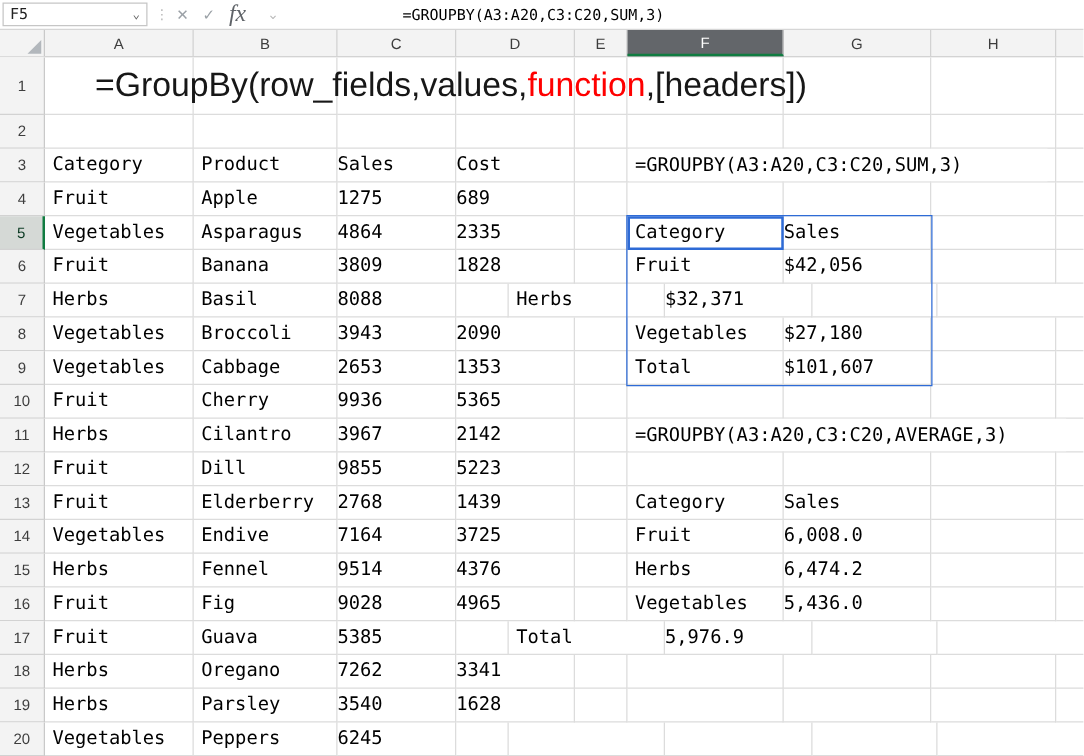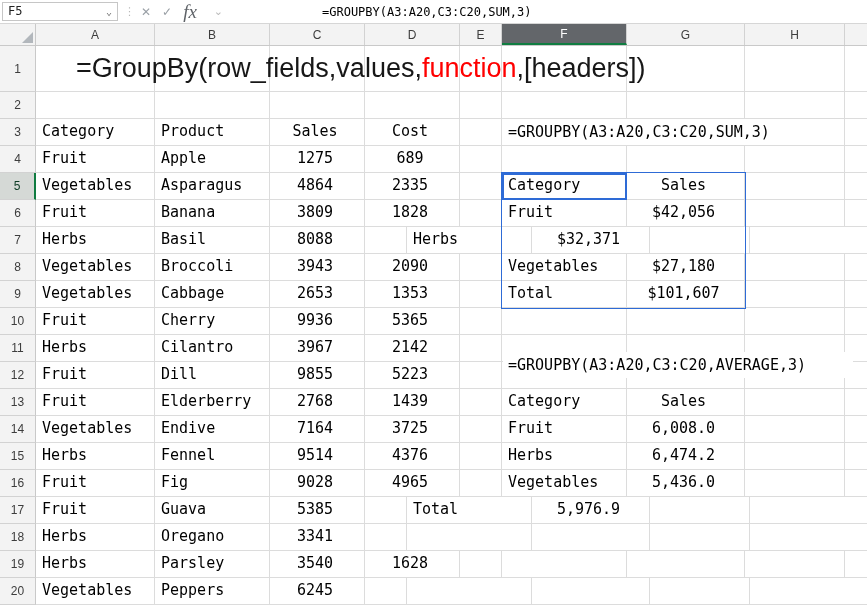--- a/index.html
+++ b/index.html
@@ -54,39 +54,39 @@
     border-right: 1px solid #c9c9c9; border-bottom: 1px solid #d2d2d2;
     font: 12px "Liberation Sans", sans-serif; color: #3d3d3d;
     display: flex; align-items: center; justify-content: center; flex: none;
   }
   .rh.sel { background: #d5d9d6; border-right: 2px solid #107c41; color: #0c3b24; }
   .c {
     border-right: 1px solid #dcdcdc; border-bottom: 1px solid #dcdcdc;
     font: 15px/25px "DejaVu Sans Mono", monospace; color: #000;
     padding-left: 6px; white-space: nowrap; overflow: hidden; flex: none;
   }
-  .num { text-align: center; padding-right: 4px; padding-left: 0; }
+  .num { text-align: left; padding-right: 4px; padding-left: 0; }
   .cA { width: 119px; } .cB { width: 115px; } .cC { width: 95px; }
   .cD { width: 95px; }  .cE { width: 42px; }  .cF { width: 125px; }
   .cG { width: 118px; } .cH { width: 100px; }
   .cX { flex: 1; border-right: none; }
   
   .title-overlay {
     position: absolute; left: 28px; top: 0; height: 46px;
     font: 27px/44px "Liberation Sans", sans-serif; color: #171717;
     white-space: nowrap; z-index: 3; letter-spacing: 0; margin-left: 48px;
   }
   .title-overlay .accent { color: #ff0000; }
   .spill {
     position: absolute; left: 503px; height: 26px; background: #fff;
     font: 15px/26px "DejaVu Sans Mono", monospace; color: #000;
     padding-left: 5px; white-space: nowrap; z-index: 2;
   }
   .spill-sum { top: 73px; width: 335px; }
-  .spill-avg { top: 306px; width: 350px; }
+  .spill-avg { top: 289px; width: 350px; }
   .range-border {
     position: absolute; left: 501px; top: 126px; width: 245px; height: 137px;
     border: 1px solid #2e6bd6; z-index: 4; pointer-events: none;
   }
   .sel-cell-border {
     position: absolute; left: 502px; top: 127px; width: 125px; height: 27px;
     border: 2px solid #2e6bd6; z-index: 5; pointer-events: none;
   }
 </style>
 </head>
@@ -342,20 +342,21 @@
         <div class="c cF">Total</div>
         <div class="c cG num">5,976.9</div>
         <div class="c cH"></div>
         <div class="c cX"></div>
       </div>
 
     <div class="row">
         <div class="rh">18</div>
         <div class="c cA">Herbs</div>
         <div class="c cB">Oregano</div>
+        <div class="c cC num">7262</div>
         <div class="c cD num">3341</div>
         <div class="c cE"></div>
         <div class="c cF"></div>
         <div class="c cG"></div>
         <div class="c cH"></div>
         <div class="c cX"></div>
       </div>
 
     <div class="row">
         <div class="rh">19</div>

